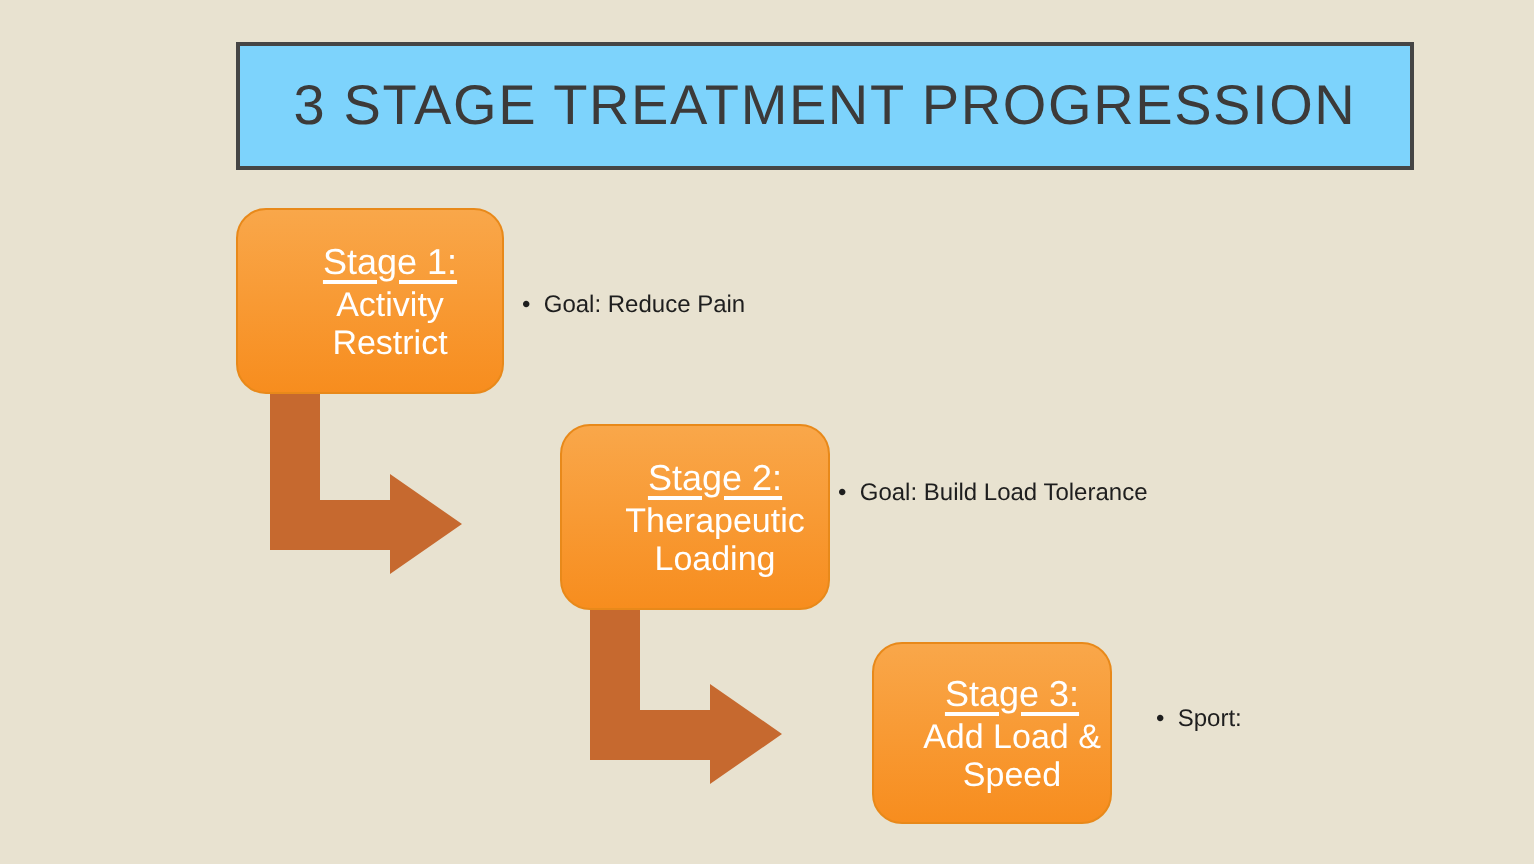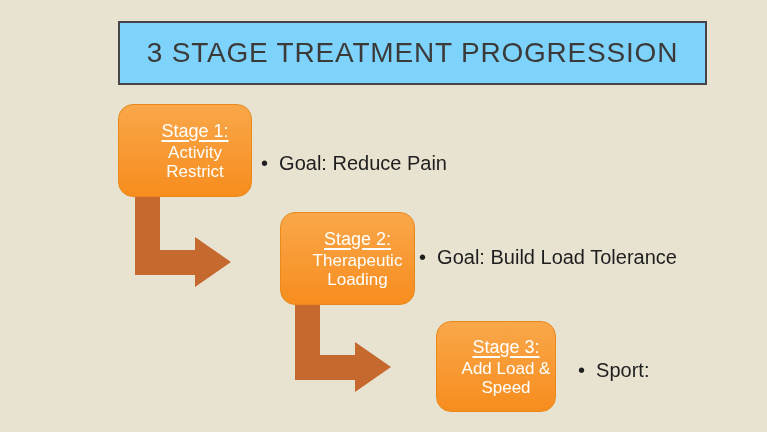--- a/index.html
+++ b/index.html
@@ -76,24 +76,23 @@
   .stage-box .body-line{
     font-size:17px;
     line-height:19px;
   }
   #stage1{left:118px;top:104px;width:134px;height:93px;}
   #stage2{left:280px;top:212px;width:135px;height:93px;}
   #stage3{left:436px;top:321px;width:120px;height:91px;}
   .goal{
     position:absolute;
     color:var(--goal-text);
-    font-size:20px;
+    font-size:12px;
     line-height:18px;
     z-index:2;
-    margin-top:11px;
   }
   .goal-line{white-space:pre;}
   .goal-line.indent{padding-left:8px;}
   #goal1{left:261px;top:143px;}
   #goal2{left:419px;top:237px;}
   #goal3{left:570px;top:350px;}
 </style>
 </head>
 <body>
 

